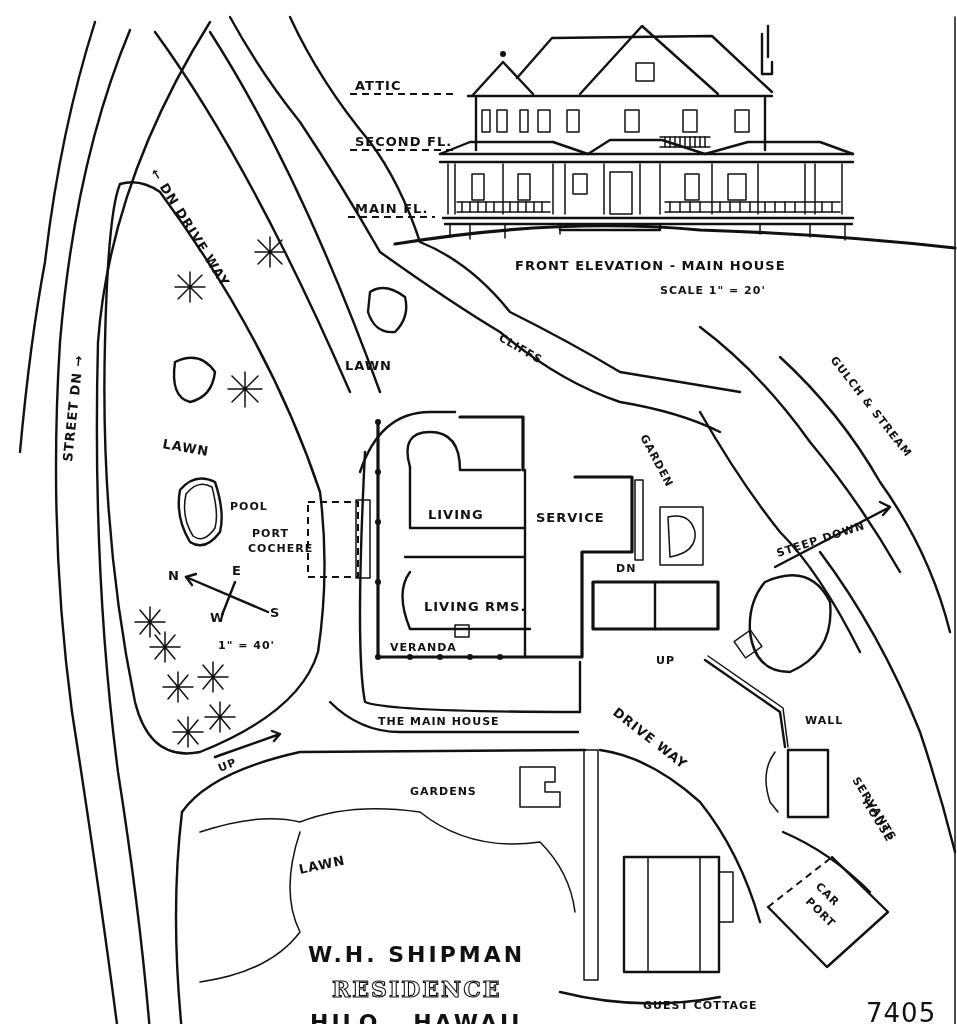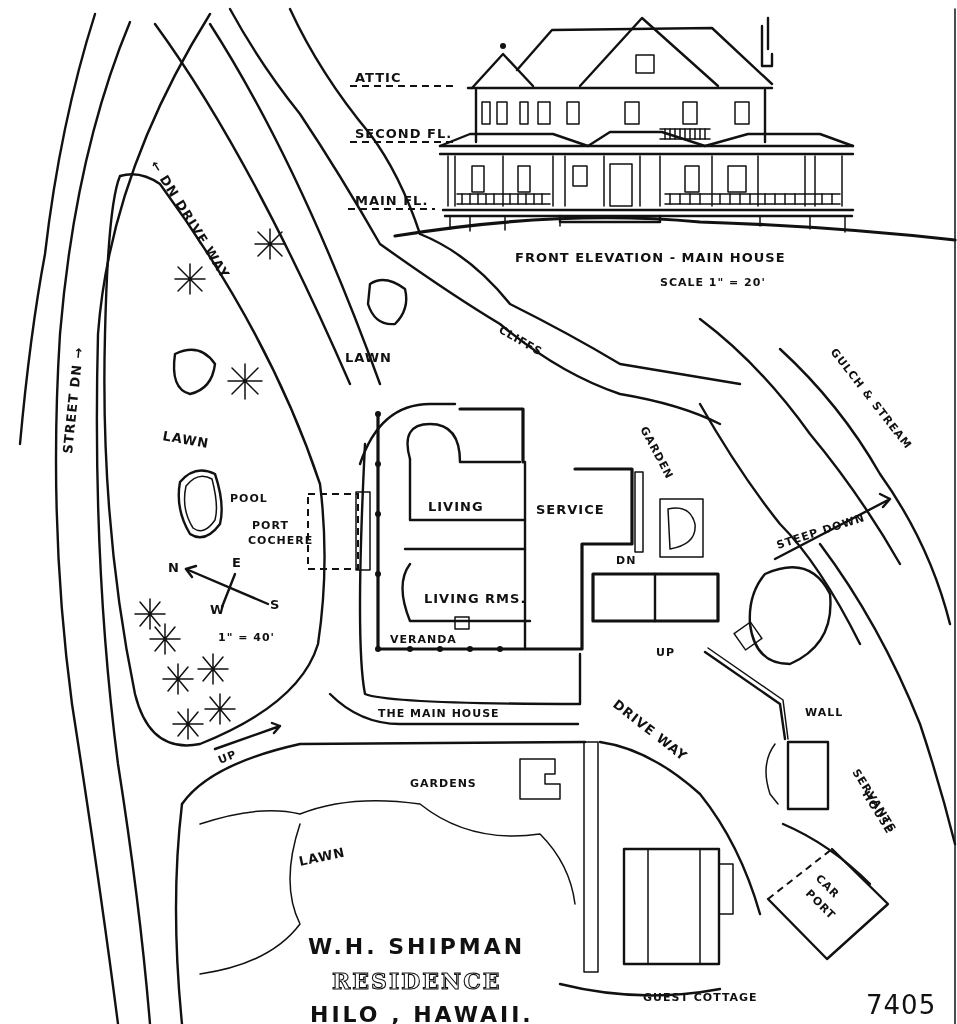--- a/index.html
+++ b/index.html
@@ -1,17 +1,17 @@
 <!DOCTYPE html>
 <html><head>
 <meta charset="utf-8">
 <style>
   html, body { margin: 0; padding: 0; background: #ffffff; }
   body { width: 957px; height: 1024px; overflow: hidden; position: relative; font-family: "DejaVu Sans", sans-serif; }
-  #sheet { position: absolute; left: 0; top: 4px; width: 957px; height: 816px; }
+  #sheet { position: absolute; left: 0; top: 12px; width: 957px; height: 816px; }
   svg text { font-family: "DejaVu Sans", sans-serif; fill: #111; }
   .ink { fill: none; stroke: #111; stroke-width: 2.4; stroke-linecap: round; stroke-linejoin: round; }
   .ink-thin { fill: none; stroke: #111; stroke-width: 1.5; stroke-linecap: round; stroke-linejoin: round; }
   .ink-thick { fill: none; stroke: #111; stroke-width: 3.2; stroke-linecap: round; stroke-linejoin: round; }
   .dash { fill: none; stroke: #111; stroke-width: 2; stroke-dasharray: 7 5; }
   .lbl { font-size: 13px; font-weight: bold; letter-spacing: 1px; }
   .lbl-sm { font-size: 11px; font-weight: bold; letter-spacing: 1px; }
   .title-out { font-size: 22px; font-weight: bold; fill: #fff; stroke: #111; stroke-width: 1.1; letter-spacing: 2px; font-family: "DejaVu Serif", serif; }
   .title-solid { font-size: 22px; font-weight: bold; letter-spacing: 3px; }
   .num { font-size: 26px; letter-spacing: 1px; }

